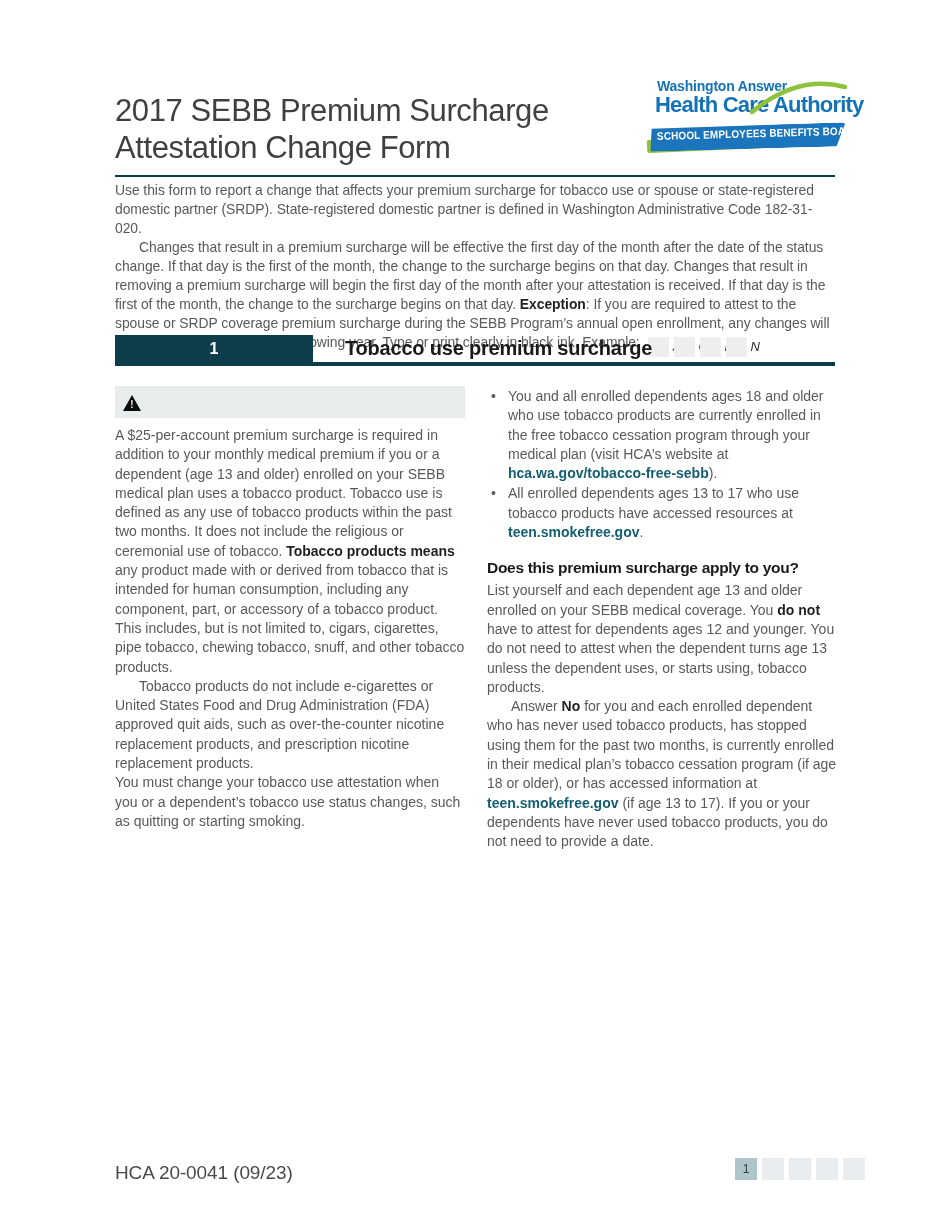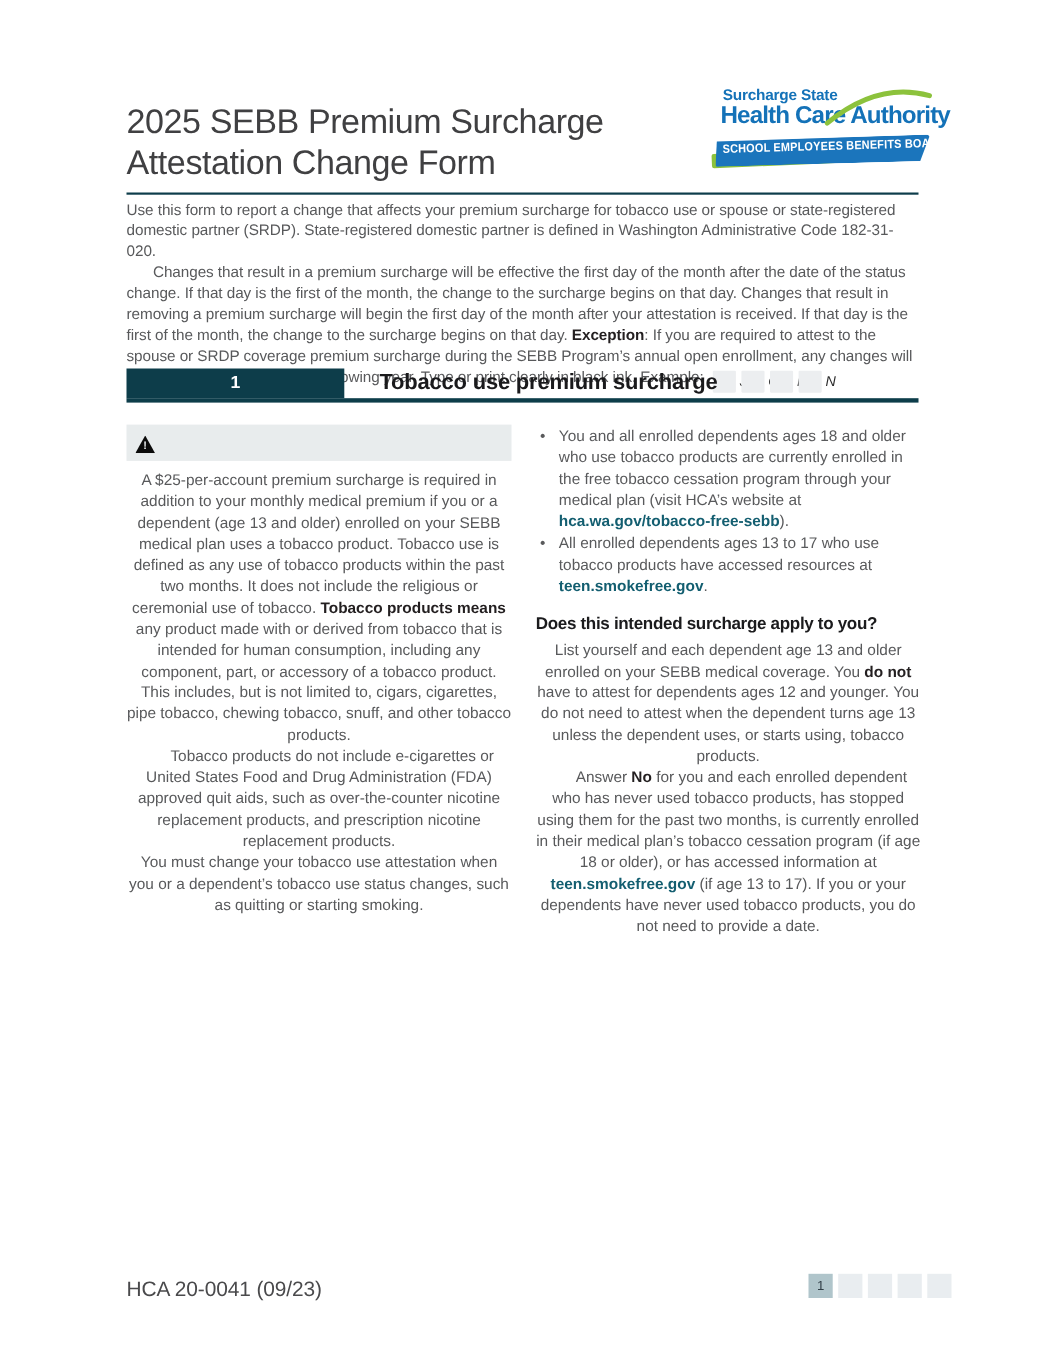--- a/index.html
+++ b/index.html
@@ -38,21 +38,21 @@
   .section-bar{position:absolute;left:115px;top:335px;width:720px;height:27px;border-bottom:4px solid #0d3d4a;}
   .sec-num{position:absolute;left:0;top:0;width:198px;height:27px;background:#0d3d4a;color:#ffffff;
     font-size:16px;font-weight:700;text-align:center;line-height:27px;}
   .sec-title{position:absolute;left:230px;top:0;height:27px;line-height:27px;font-size:20px;
     font-weight:700;color:#1a1a1c;letter-spacing:-0.2px;}
 
   
   .col{position:absolute;top:386px;width:350px;font-size:14px;line-height:19.3px;color:#58595b;}
   .col-left{left:115px;}
   .col-right{left:487px;top:384px;}
-  .col p{margin:0;text-align:center;}
+  .col p{margin:0;}
   .col h3{margin:13px 0 3px 0;font-size:15.5px;line-height:20px;font-weight:700;color:#1b1b1d;letter-spacing:-0.3px;}
   .col h3.first{margin-top:0;}
 
   .warn{background:#e8eced;padding:6px 8px 7px 8px;margin-bottom:8px;
     font-size:13.8px;line-height:19px;font-weight:700;color:#121214;}
   .warn-icon{display:inline-block;width:18px;height:16px;background:#0b0b0b;
     clip-path:polygon(50% 0,100% 100%,0 100%);vertical-align:-2px;margin-right:5px;text-align:center;}
   .warn-icon .excl{display:block;color:#e8eced;font-size:10px;font-weight:700;line-height:19px;}
 
   .blist{list-style:none;margin:3px 0 0 0;padding:0;}
@@ -67,26 +67,26 @@
   .sq{width:22px;height:22px;background:#e9edf0;display:flex;align-items:center;justify-content:center;
     font-size:12px;color:#2f3e46;}
   .sq.active{background:#b0c5cb;}
 </style>
 </head>
 <body>
 
 <div class="page">
 
   <div class="title">
-    <div>2025 SEBB Premium Surcharge</div>
+    <div>2017 SEBB Premium Surcharge</div>
     <div>Attestation Change Form</div>
   </div>
 
   <div class="logo">
-    <div class="logo-state">Surcharge State</div>
+    <div class="logo-state">Washington Answer</div>
     <div class="logo-name"><span>Health Care </span><span>A</span><span>uthority</span></div>
     <svg class="logo-swoosh" width="200" height="44" viewBox="0 0 200 44">
       <path d="M104 34 Q 150 -4 197 9" fill="none" stroke="#8cc23c" stroke-width="4.5" stroke-linecap="round"></path>
     </svg>
     <div class="sebb-banner">
       <div class="banner-green"></div>
       <div class="banner-blue"></div>
       <div class="banner-text">SCHOOL EMPLOYEES BENEFITS BOARD</div>
     </div>
   </div>
@@ -108,21 +108,21 @@
     <p><span>A $25-per-account premium surcharge is required in addition to your monthly medical premium if you or a dependent (age 13 and older) enrolled on your SEBB medical plan uses a tobacco product. Tobacco use is defined as any use of tobacco products within the past two months. It does not include the religious or ceremonial use of tobacco. </span><span class="seg-bold">Tobacco products means</span><span> any product made with or derived from tobacco that is intended for human consumption, including any component, part, or accessory of a tobacco product. This includes, but is not limited to, cigars, cigarettes, pipe tobacco, chewing tobacco, snuff, and other tobacco products.</span></p>
     <p class="indent">Tobacco products do not include e-cigarettes or United States Food and Drug Administration (FDA) approved quit aids, such as over-the-counter nicotine replacement products, and prescription nicotine replacement products.</p>
     <p>You must change your tobacco use attestation when you or a dependent’s tobacco use status changes, such as quitting or starting smoking.</p>
   </div>
 
   <div class="col col-right">
     <ul class="blist">
       <li><span>You and all enrolled dependents ages 18 and older who use tobacco products are currently enrolled in the free tobacco cessation program through your medical plan (visit HCA’s website at </span><span class="seg-link">hca.wa.gov/tobacco-free-sebb</span><span>).</span></li>
       <li><span>All enrolled dependents ages 13 to 17 who use tobacco products have accessed resources at </span><span class="seg-link">teen.smokefree.gov</span><span>.</span></li>
     </ul>
-    <h3 class="gap-heading">Does this intended surcharge apply to you?</h3>
+    <h3 class="gap-heading">Does this premium surcharge apply to you?</h3>
     <p><span>List yourself and each dependent age 13 and older enrolled on your SEBB medical coverage. You </span><span class="seg-bold">do not</span><span> have to attest for dependents ages 12 and younger. You do not need to attest when the dependent turns age 13 unless the dependent uses, or starts using, tobacco products.</span></p>
     <p class="indent"><span>Answer </span><span class="seg-bold">No</span><span> for you and each enrolled dependent who has never used tobacco products, has stopped using them for the past two months, is currently enrolled in their medical plan’s tobacco cessation program (if age 18 or older), or has accessed information at </span><span class="seg-link">teen.smokefree.gov</span><span> (if age 13 to 17). If you or your dependents have never used tobacco products, you do not need to provide a date.</span></p>
   </div>
 
   <div class="form-number">HCA 20-0041 (09/23)</div>
   <div class="pager">
     <div class="sq active">1</div>
     <div class="sq"></div>
     <div class="sq"></div>
     <div class="sq"></div>

